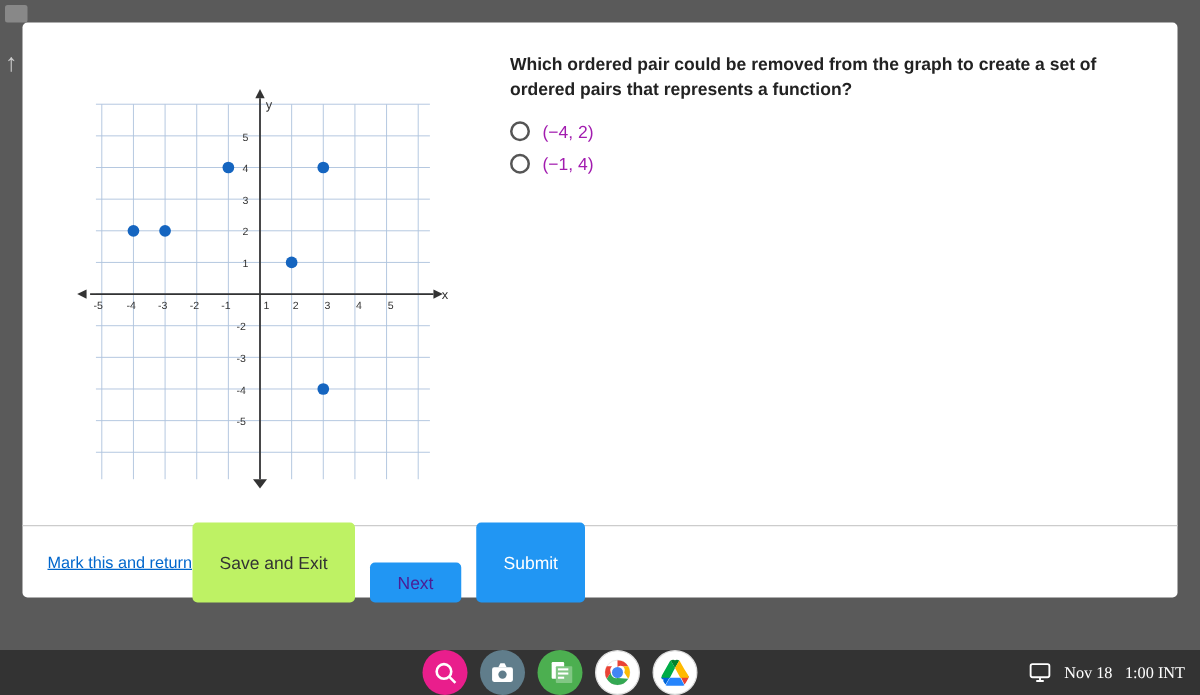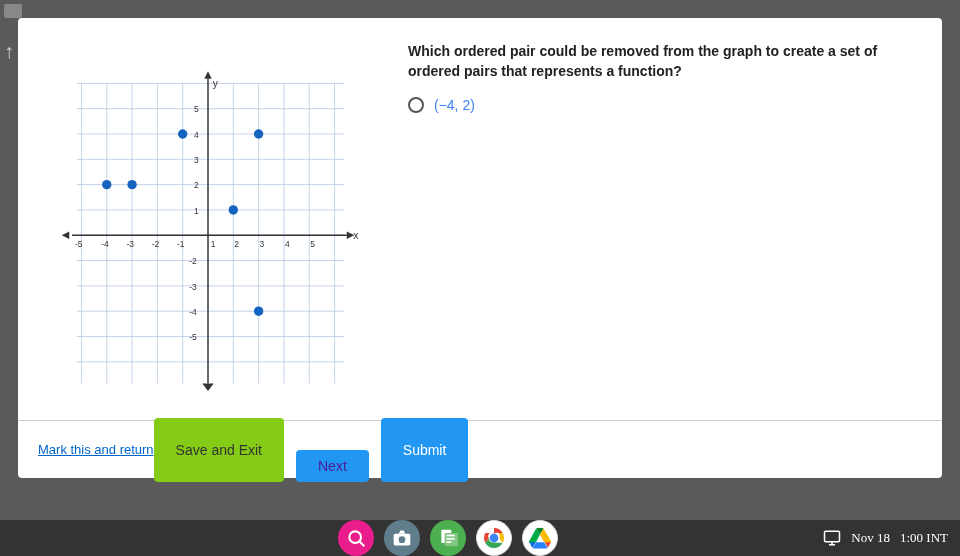--- a/index.html
+++ b/index.html
@@ -45,21 +45,21 @@
       color: #222;
       line-height: 1.4;
       margin-bottom: 16px;
       font-weight: bold;
     }
     .option-row {
       display: flex;
       align-items: center;
       margin-bottom: 10px;
       font-size: 14px;
-      color: #3b82f6;
+      color: #a21caf;
     }
     .radio-circle {
       width: 16px;
       height: 16px;
       border-radius: 50%;
       border: 2px solid #555;
       margin-right: 10px;
       flex-shrink: 0;
       background: #fff;
     }
@@ -82,21 +82,21 @@
     }
     .footer-btn {
       padding: 8px 22px;
       font-size: 14px;
       border: none;
       border-radius: 4px;
       cursor: pointer;
       font-weight: 500;
     }
     #save-exit-btn {
-      background: #84cc16;
+      background: #bef264;
       color: #333;
     }
     #next-btn {
       background: #2196f3;
       color: #4c1d95;
       margin-top: 32px;
     }
     #submit-btn {
       background: #2196f3;
       color: #fff;
@@ -265,20 +265,24 @@
       </svg>
     </div>
 
     <div id="question-area">
       <div id="question-text">Which ordered pair could be removed from the graph to create a set of ordered pairs that represents a function?</div>
 
       <div class="option-row">
         <div class="radio-circle"></div>
         <span>(−4, 2)</span>
       </div>
+      <div class="option-row">
+        <div class="radio-circle"></div>
+        <span>(−1, 4)</span>
+      </div>
     </div>
   </div>
 
   <div id="footer-bar">
     <a id="mark-link">Mark this and return</a>
     <div id="footer-buttons">
       <button id="save-exit-btn" class="footer-btn">Save and Exit</button>
       <button id="next-btn" class="footer-btn">Next</button>
       <button id="submit-btn" class="footer-btn">Submit</button>
     </div>

